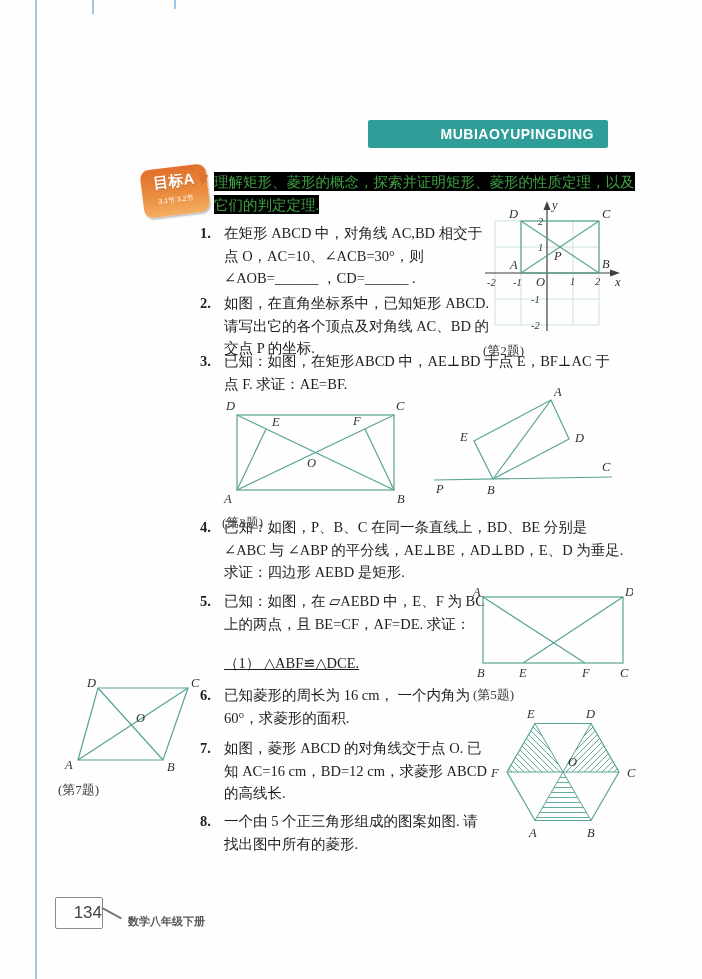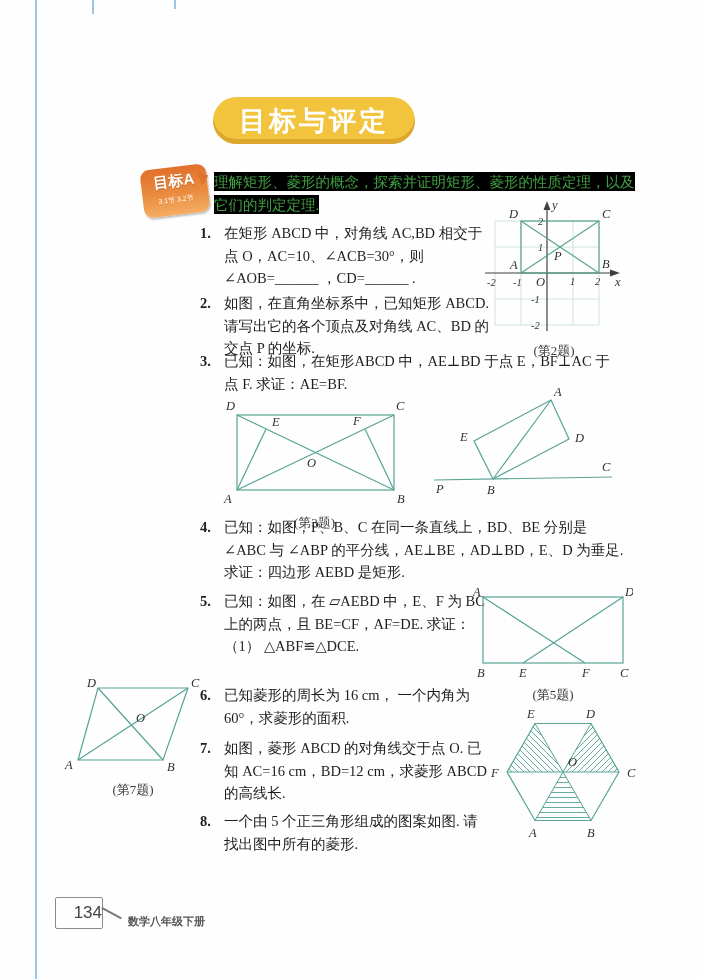--- a/index.html
+++ b/index.html
@@ -27,24 +27,24 @@
   .badge .bs{color:#fff;font-size:7px;text-align:center;margin-top:4px;font-family:"Liberation Sans",sans-serif;}
   
   .goal-bullet{position:absolute;left:199px;top:173px;color:#2e7d32;font-size:12px;z-index:2;}
   .goal{position:absolute;left:214px;top:170px;width:428px;font-size:14.5px;line-height:1.62;
         color:#3fa143;z-index:2;}
   .goal span{background:#000000;padding:1.5px 0;}
   
   .prob{position:absolute;display:flex;font-size:14.5px;line-height:1.56;color:#1e1e1e;}
   .prob .num{font-weight:bold;width:24px;flex:none;}
   .prob .txt{flex:1;}
-  .prob .sub{margin-top:0;}
+  .prob .sub{margin-top:17px;text-decoration:underline;}
   
   .fig{position:absolute;}
-  .fig .cap{text-align:center;font-size:13px;color:#3c3c3c;margin-top:3px;}
+  .fig .cap{font-size:13px;color:#3c3c3c;margin-top:3px;}
   .geo{stroke:#57a394;stroke-width:1.2;fill:none;}
   .geo-thin{stroke:#57a394;stroke-width:1;fill:none;}
   .grid{stroke:#cde4dc;stroke-width:1;}
   .axis{stroke:#3f3f3f;stroke-width:1.2;fill:none;}
   .axis-fill{fill:#3f3f3f;stroke:none;}
   .lbl{font:italic 12.5px "Liberation Serif",serif;fill:#2f2f2f;}
   .tick{font:10.5px "Liberation Serif",serif;fill:#333;font-style:italic;}
   
   .pgbox{position:absolute;left:55px;top:897px;width:46px;height:30px;border:1.5px solid #8a8a8a;
          border-radius:2px;display:flex;align-items:center;justify-content:flex-end;
@@ -56,22 +56,22 @@
 </style>
 </head>
 <body>
 
 <div class="page">
 
   <div class="mark" style="left:35px;top:0;width:2px;height:979px;"></div>
   <div class="mark" style="left:92px;top:0;width:2px;height:14px;"></div>
   <div class="mark" style="left:174px;top:0;width:2px;height:9px;"></div>
 
-  <div class="h-pill">
-    <span>目标与评定</span>
+  <div class="h-banner">
+    <span>MUBIAOYUPINGDING</span>
   </div>
 
   <div class="badge">
     <div class="bt">目标A</div>
     <div class="bs">3.1节 3.2节</div>
   </div>
 
   <div class="goal-bullet">●</div>
   <div class="goal">
     <span>理解矩形、菱形的概念，探索并证明矩形、菱形的性质定理，以及它们的判定定理.</span>

